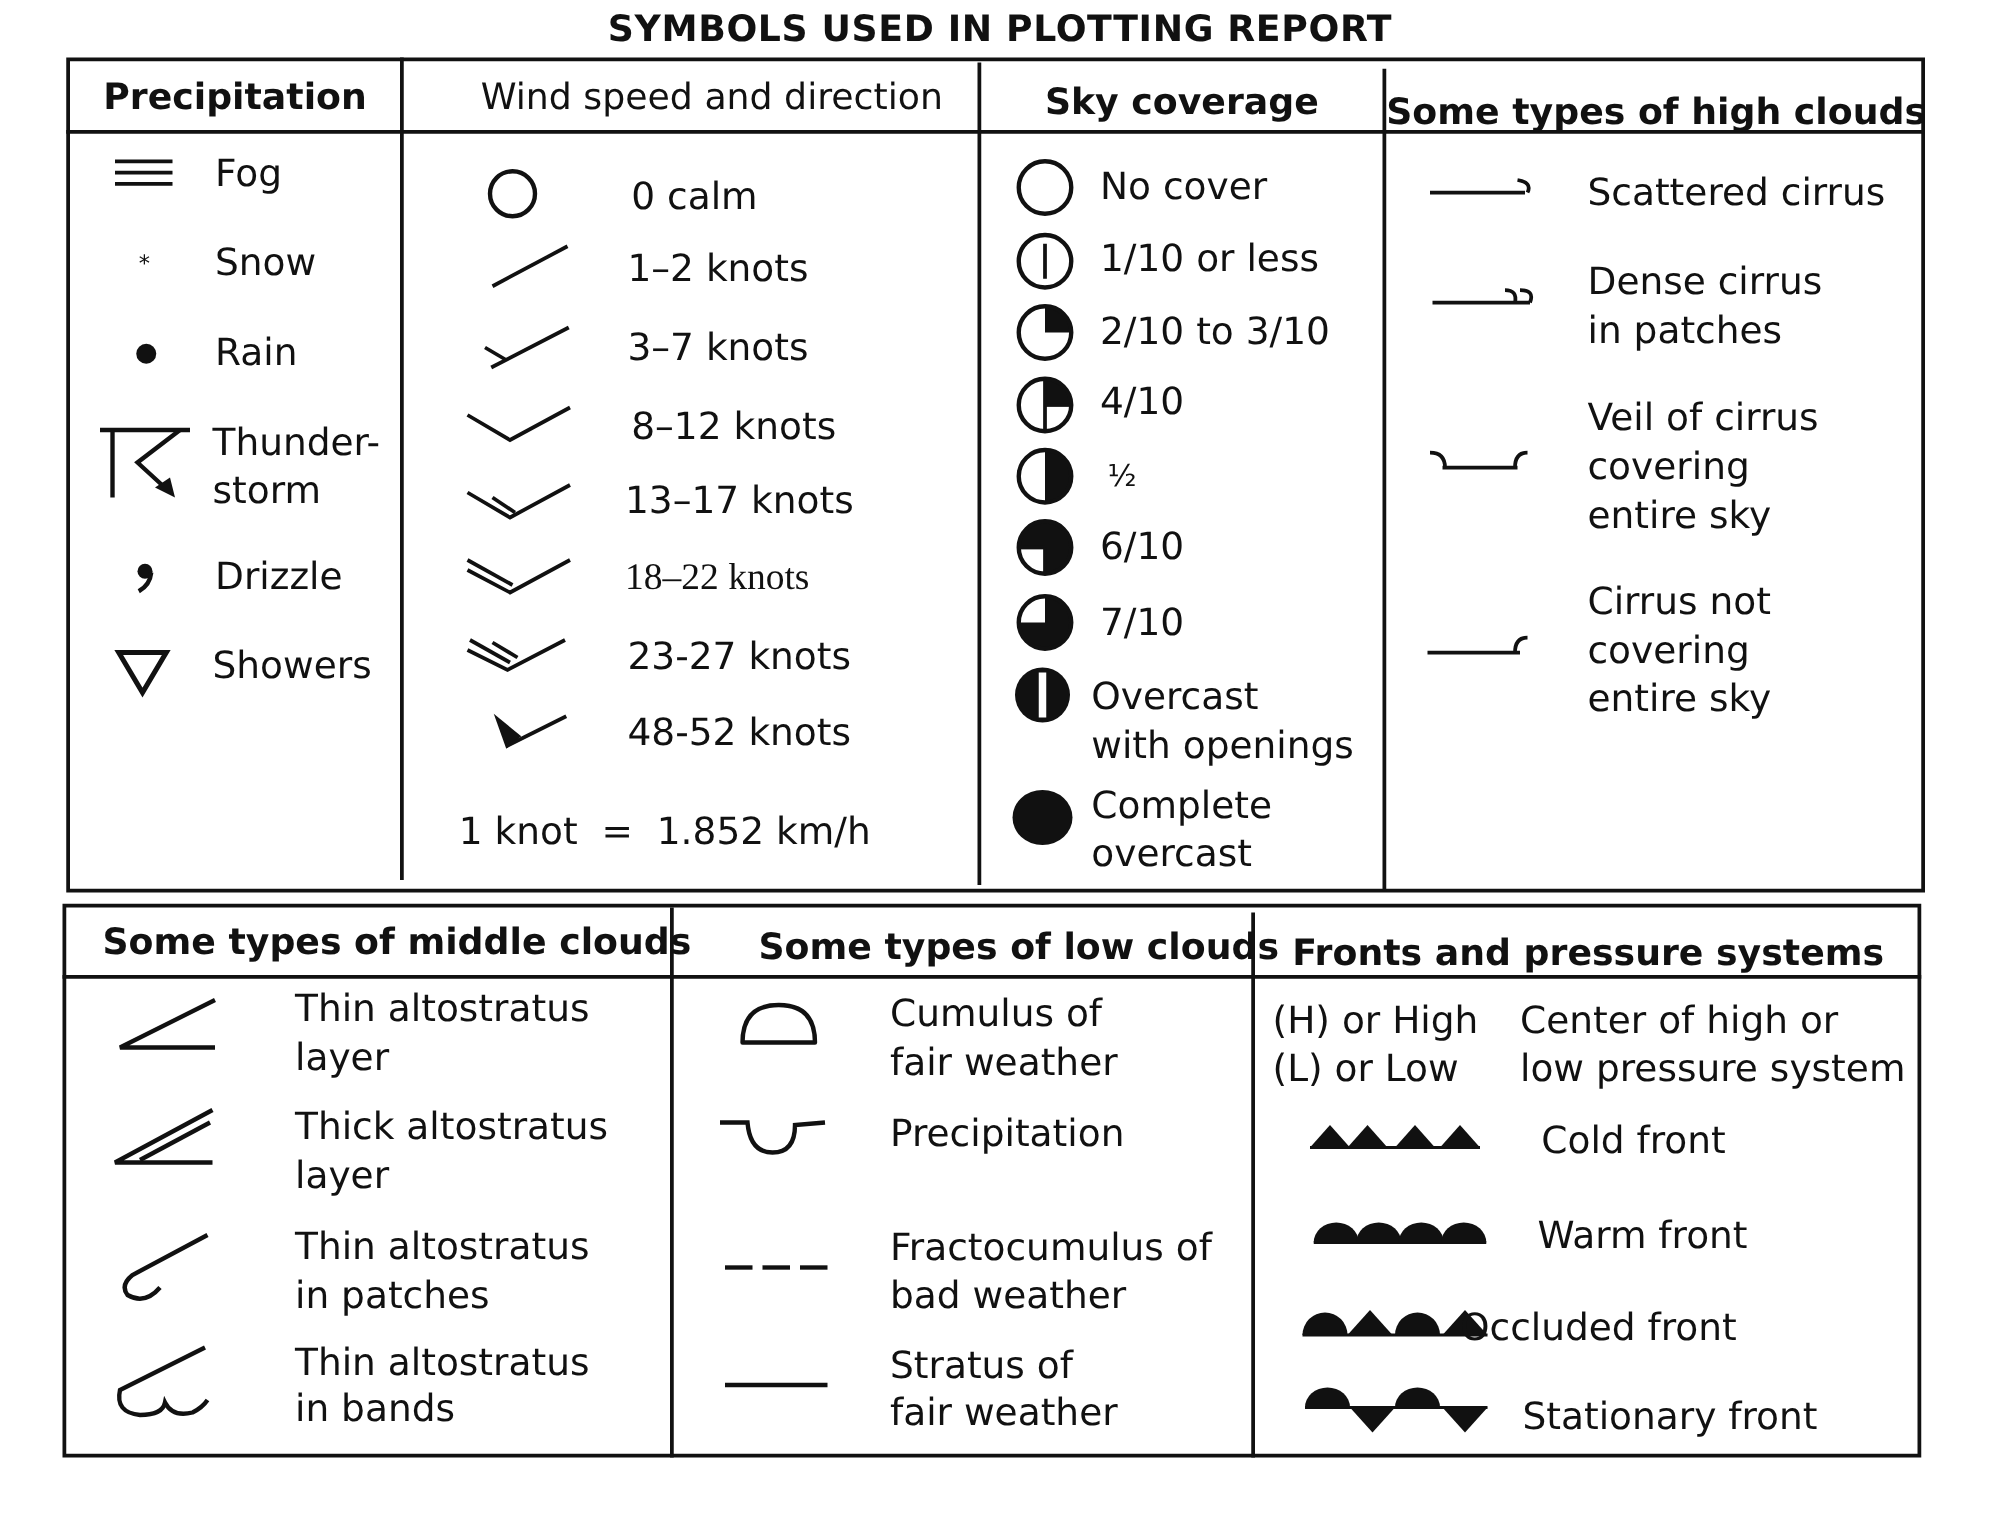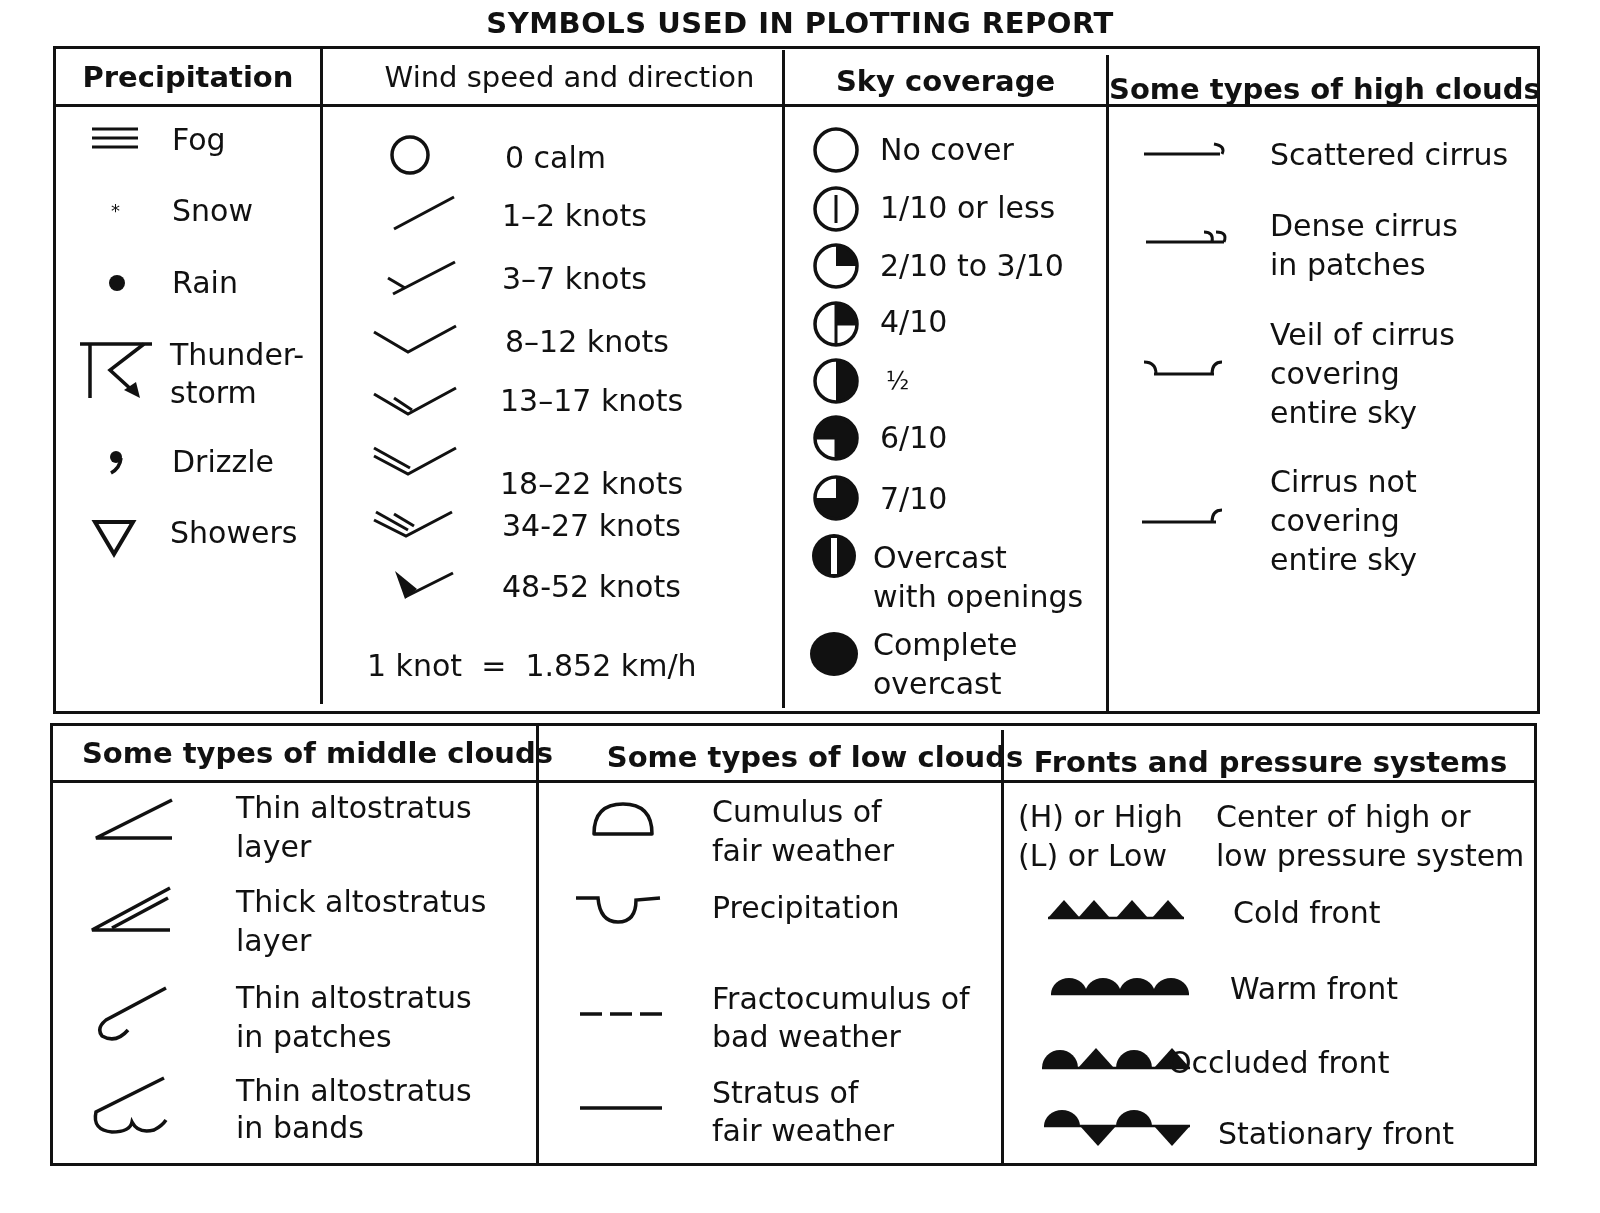--- a/index.html
+++ b/index.html
@@ -119,30 +119,30 @@
       </svg>
   </div>
   <div class="lbl" style="left:500px; top:381px;">13–17 knots</div>
 
   <div class="sym" style="left:372px; top:442px;">
     <svg width="88" height="38">
         <polyline points="2,14 36,32 84,6" fill="none" stroke="#111" stroke-width="3"></polyline>
         <line x1="2" y1="6" x2="38" y2="26" stroke="#111" stroke-width="3"></line>
       </svg>
   </div>
-  <div class="lbl" style="left:500px; top:464px;">18–22 knots</div>
+  <div class="lbl" style="left:500px; top:442px;font-family:Liberation Serif, serif;">18–22 knots</div>
 
   <div class="sym" style="left:372px; top:506px;">
     <svg width="84" height="36">
         <polyline points="2,14 34,30 80,6" fill="none" stroke="#111" stroke-width="3"></polyline>
         <line x1="4" y1="6" x2="36" y2="24" stroke="#111" stroke-width="3"></line>
         <line x1="22" y1="8" x2="42" y2="20" stroke="#111" stroke-width="3"></line>
       </svg>
   </div>
-  <div class="lbl" style="left:502px; top:506px;">34-27 knots</div>
+  <div class="lbl" style="left:502px; top:506px;">23-27 knots</div>
 
   <div class="sym" style="left:393px; top:567px;">
     <svg width="64" height="36">
         <polygon points="2,4 12,32 24,22" fill="#111"></polygon>
         <line x1="12" y1="30" x2="60" y2="6" stroke="#111" stroke-width="3"></line>
       </svg>
   </div>
   <div class="lbl" style="left:502px; top:567px;">48-52 knots</div>
 
   <div class="lbl" style="left:367px; top:646px; white-space:pre;">1 knot  =  1.852 km/h</div>

